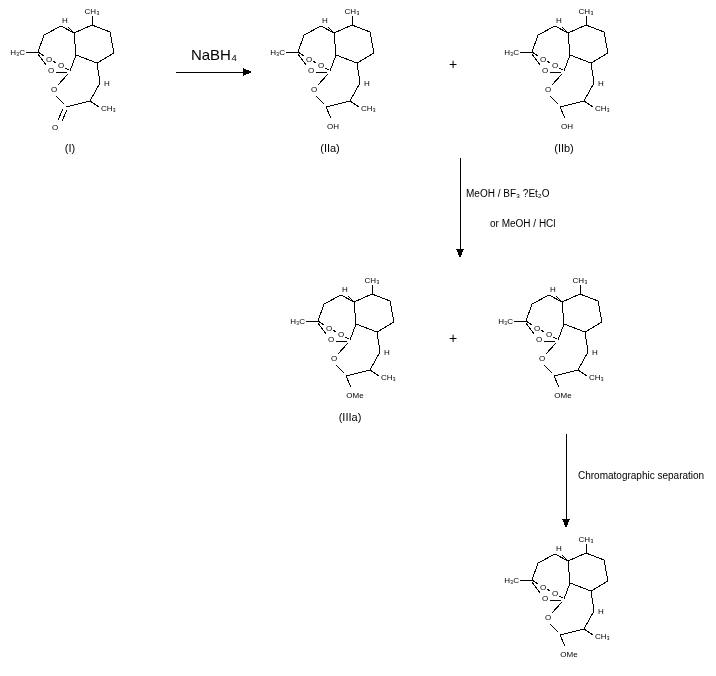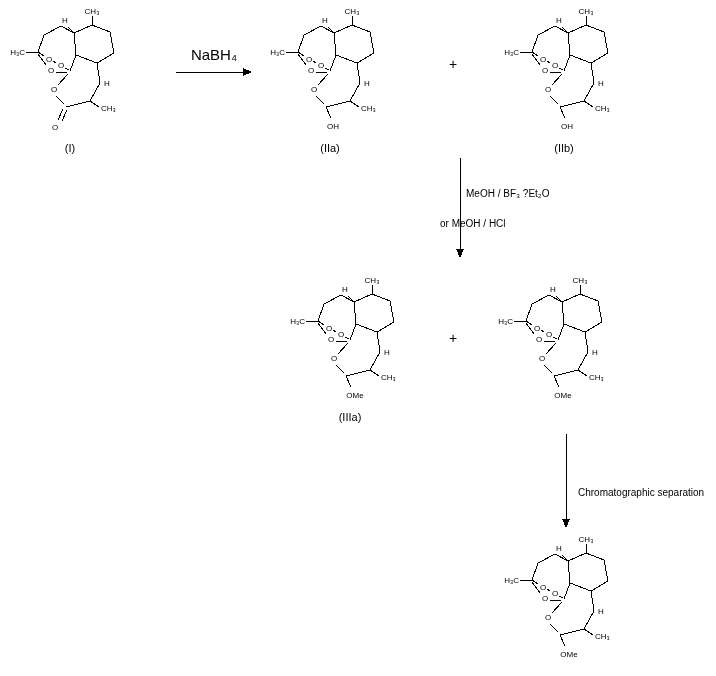--- a/index.html
+++ b/index.html
@@ -116,21 +116,21 @@
     <div class="mol-label">(IIb)</div>
   </div>
 
   <div class="arrow-block" style="left:453px;top:158px;width:14px;">
     <svg width="14" height="100" viewBox="0 0 14 100">
       <line x1="7" y1="0" x2="7" y2="91" stroke="#000" stroke-width="1"></line>
       <polygon points="3,91 7,100 11,91" fill="#000"></polygon>
     </svg>
   </div>
   <div class="side-label" style="left:466px;top:188px;">MeOH / BF₃ ?Et₂O</div>
-  <div class="side-label" style="left:440px;top:218px;">or MeOH / HCl</div>
+  <div class="side-label" style="left:490px;top:218px;">or MeOH / HCl</div>
 
   <div class="mol" style="left:284px;top:275px;">
     <svg width="132" height="130" viewBox="0 0 132 130">
       <use href="#skel"></use>
         <use href="#stem-single"></use>
       <text x="88" y="8" text-anchor="middle">CH₃</text>
       <text x="61" y="17" text-anchor="middle">H</text>
       <text x="21" y="49" text-anchor="end">H₃C</text>
       <text x="45" y="56" text-anchor="middle">O</text>
       <text x="57" y="62" text-anchor="middle">O</text>
@@ -161,21 +161,21 @@
       <text x="71" y="123" text-anchor="middle">OMe</text>
     </svg>
   </div>
 
   <div class="arrow-block" style="left:559px;top:434px;width:14px;">
     <svg width="14" height="94" viewBox="0 0 14 94">
       <line x1="7" y1="0" x2="7" y2="85" stroke="#000" stroke-width="1"></line>
       <polygon points="3,85 7,94 11,85" fill="#000"></polygon>
     </svg>
   </div>
-  <div class="side-label" style="left:578px;top:487px;">Chromatographic separation</div>
+  <div class="side-label" style="left:578px;top:470px;">Chromatographic separation</div>
 
   <div class="mol" style="left:498px;top:534px;">
     <svg width="132" height="130" viewBox="0 0 132 130">
       <use href="#skel"></use>
         <use href="#stem-single"></use>
       <text x="88" y="8" text-anchor="middle">CH₃</text>
       <text x="61" y="17" text-anchor="middle">H</text>
       <text x="21" y="49" text-anchor="end">H₃C</text>
       <text x="45" y="56" text-anchor="middle">O</text>
       <text x="57" y="62" text-anchor="middle">O</text>

